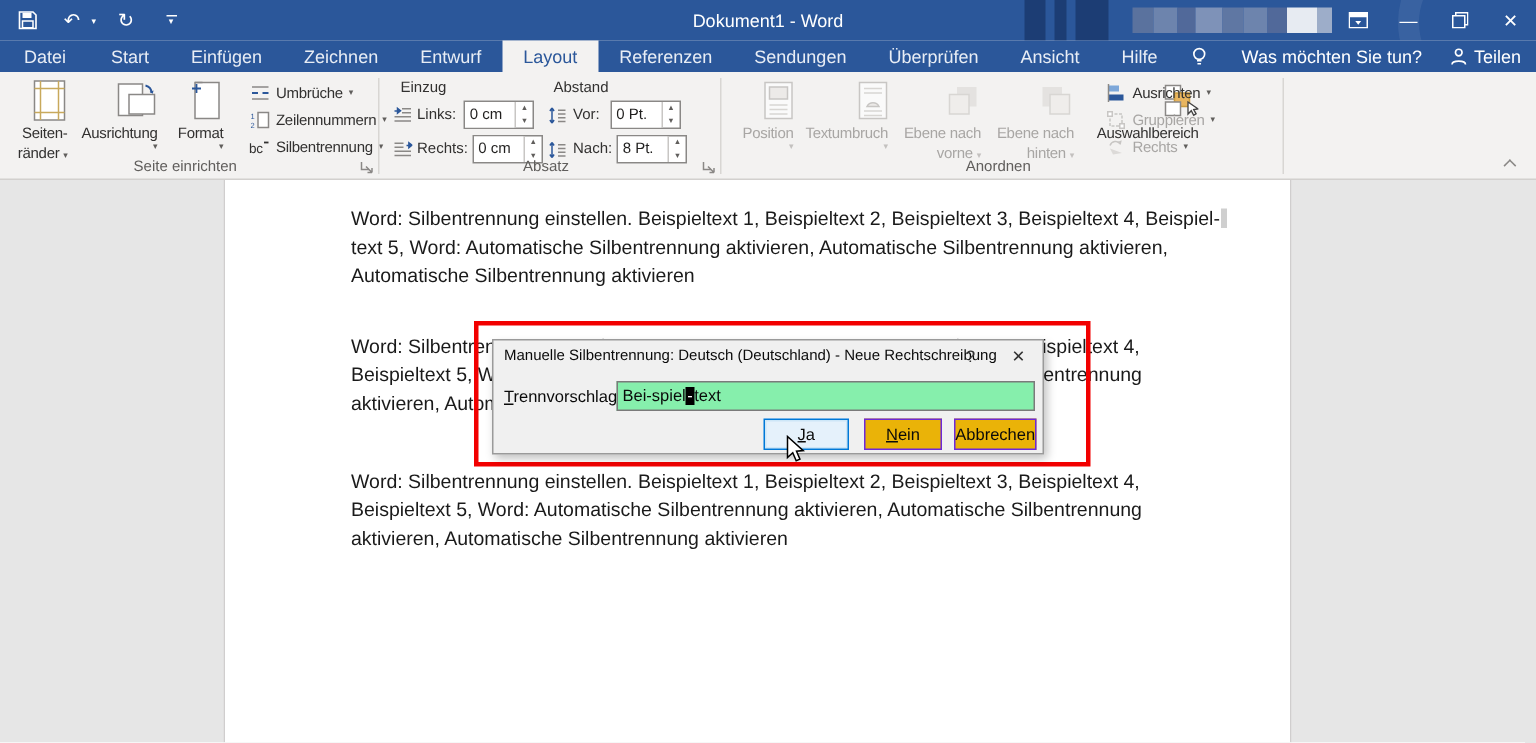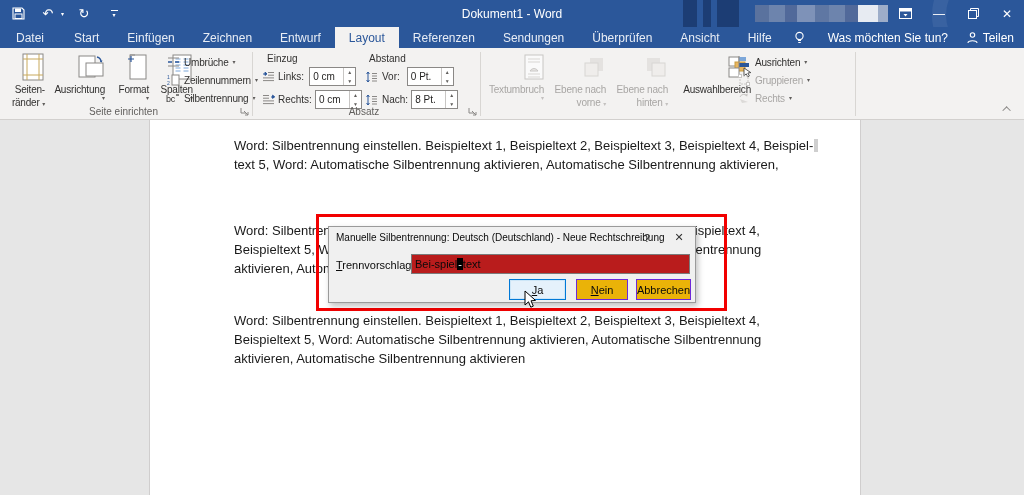--- a/index.html
+++ b/index.html
@@ -72,21 +72,21 @@
   .red-rect { position:absolute; left:316px; top:214px; width:411px; height:97px; border:3px solid #f20000; z-index:5; pointer-events:none; }
 
   
   .dialog { position:absolute; left:328px; top:226px; width:368px; height:77px; background:#f0f0f0;
             border:1px solid #9a9a9a; box-shadow:2px 3px 6px rgba(0,0,0,0.25); z-index:6; }
   .dlg-titlebar { position:absolute; left:0; top:0; right:0; height:21px; display:flex; align-items:center; }
   .dlg-title { font-size:10px; color:#0a0a0a; padding-left:7px; white-space:nowrap; }
   .dlg-sys { position:absolute; right:0; top:0; height:21px; display:flex; }
   .dlg-sysbtn { width:32px; height:21px; display:flex; align-items:center; justify-content:center; font-size:11px; color:#333; }
   .dlg-label { position:absolute; left:7px; top:32px; font-size:11px; color:#0a0a0a; }
-  .dlg-input { position:absolute; left:82px; top:27px; width:279px; height:20px; background:#b91c1c; border:1px solid #7a7a7a;
+  .dlg-input { position:absolute; left:82px; top:27px; width:279px; height:20px; background:#86efac; border:1px solid #7a7a7a;
                font-size:11px; color:#0a0a0a; display:flex; align-items:center; padding-left:3px; }
   .sel-char { background:#000; color:#fff; padding:0 1px; }
   .dlg-btn { position:absolute; top:52px; height:21px; background:#eab308; border:1px solid #6d28d9; font-size:11px;
              color:#0a0a0a; display:flex; align-items:center; justify-content:center; font-family:"Liberation Sans",sans-serif; }
   .dlg-btn.default { background:#e5f1fb; border:1px solid #0078d7; box-shadow:inset 0 0 0 1px #cde6f7; }
   .dlg-btn u, .dlg-label u, .smallbtn u { text-decoration:underline; }
   #btn-ja { left:180px; width:57px; }
   #btn-nein { left:247px; width:52px; }
   #btn-abbrechen { left:307px; width:55px; }
 
@@ -210,32 +210,20 @@
           <span class="bicon">
             <svg width="22" height="28" viewBox="0 0 22 28">
                 <rect x="3" y="2" width="16" height="24" fill="#fff" stroke="#8a8886"></rect>
                 <path d="M3 2 l5 0 0 -0 M3 2" stroke="#8a8886"></path>
                 <path d="M1 6 h6 M4 3 v6" stroke="#2b579a" stroke-width="1.2"></path>
               </svg>
           </span>
           <span class="blabel">Format</span>
           <span class="caret">▾</span>
         </div>
-        <div class="bigbtn" style="width:42px;">
-          <span class="bicon">
-            <svg width="22" height="28" viewBox="0 0 22 28">
-                <rect x="2" y="2" width="18" height="24" fill="#fff" stroke="#8a8886"></rect>
-                <g stroke="#7da7d9" stroke-width="1">
-                  <path d="M4.5 6h5M4.5 9h5M4.5 12h5M4.5 15h5M4.5 18h5M12.5 6h5M12.5 9h5M12.5 12h5M12.5 15h5M12.5 18h5"></path>
-                </g>
-              </svg>
-          </span>
-          <span class="blabel">Spalten</span>
-          <span class="caret">▾</span>
-        </div>
       </div>
       <div class="smallcol" style="left:166px;top:7px;">
         <div class="smallbtn">
           <span class="sicon">
             <svg width="13" height="12" viewBox="0 0 13 12">
                 <path d="M1 2h11M1 10h11" stroke="#8a8886"></path>
                 <path d="M1 6h4M8 6h4" stroke="#2b579a" stroke-width="1.4"></path>
               </svg>
           </span>
           <span>Umbrüche</span>
@@ -352,20 +340,31 @@
         <svg width="9" height="9" viewBox="0 0 9 9">
             <path d="M1 1 v5 h5" fill="none" stroke="#8a8886"></path>
             <path d="M4 4 l4 4 M8 8 v-3 M8 8 h-3" stroke="#8a8886"></path>
           </svg>
       </span>
       <div class="gsep"></div>
     </div>
 
     <div class="rgroup" style="left:481px;width:375px;">
       <div class="bigbtns" style="gap:1px;">
+        <div class="bigbtn disabled" style="width:47px;">
+          <span class="bicon">
+            <svg width="20" height="26" viewBox="0 0 20 26">
+                <rect x="1" y="1" width="18" height="24" fill="#fafafa" stroke="#c8c6c4"></rect>
+                <rect x="4" y="4" width="12" height="8" fill="#eceae8" stroke="#c8c6c4"></rect>
+                <path d="M4 16h12M4 19h12M4 22h12" stroke="#d8d6d3"></path>
+              </svg>
+          </span>
+          <span class="blabel">Position</span>
+          <span class="caret">▾</span>
+        </div>
         <div class="bigbtn disabled" style="width:62px;">
           <span class="bicon">
             <svg width="20" height="26" viewBox="0 0 20 26">
                 <rect x="1" y="1" width="18" height="24" fill="#fafafa" stroke="#c8c6c4"></rect>
                 <path d="M4 5h12M4 8h12M4 20h12M4 23h12" stroke="#d8d6d3"></path>
                 <path d="M6 17 a4.5 4.5 0 0 1 8 0z" fill="#eceae8" stroke="#c8c6c4"></path>
               </svg>
           </span>
           <span class="blabel">Textumbruch</span>
           <span class="caret">▾</span>
@@ -430,33 +429,37 @@
             <svg width="12" height="12" viewBox="0 0 12 12">
                 <path d="M2 5 a4 4 0 0 1 7 -1" fill="none" stroke="#c8c6c4"></path>
                 <path d="M9.8 1.5 l-0.6 3 -2.6-1.6z" fill="#c8c6c4"></path>
                 <path d="M2 7 l8 3 -6 1z" fill="#dcdad8"></path>
               </svg>
           </span>
           <span>Rechts</span>
           <span class="caret">▾</span>
         </div>
       </div>
+      <div class="glabel-row">
+          <span>Anordnen</span>
+        </div>
       <div class="gsep"></div>
     </div>
 
     <div class="collapse-ribbon">
         <span class="chev-up"></span>
       </div>
   </div>
 
   <div class="docarea">
     <div class="page">
       <div class="para" style="top:16px;">
         <div><span>Word: Silbentrennung einstellen. Beispieltext 1, Beispieltext 2, Beispieltext 3, Beispieltext 4, Beispiel-</span><span class="hyph-mark"></span></div>
         <div>text 5, Word: Automatische Silbentrennung aktivieren, Automatische Silbentrennung aktivieren,</div>
+        <div>Automatische Silbentrennung aktivieren</div>
       </div>
       <div class="para" style="top:101px;">
         <div>Word: Silbentrennung einstellen. Beispieltext 1, Beispieltext 2, Beispieltext 3, Beispieltext 4,</div>
         <div>Beispieltext 5, Word: Automatische Silbentrennung aktivieren, Automatische Silbentrennung</div>
         <div>aktivieren, Automatische Silbentrennung aktivieren</div>
       </div>
       <div class="para" style="top:191px;">
         <div>Word: Silbentrennung einstellen. Beispieltext 1, Beispieltext 2, Beispieltext 3, Beispieltext 4,</div>
         <div>Beispieltext 5, Word: Automatische Silbentrennung aktivieren, Automatische Silbentrennung</div>
         <div>aktivieren, Automatische Silbentrennung aktivieren</div>

